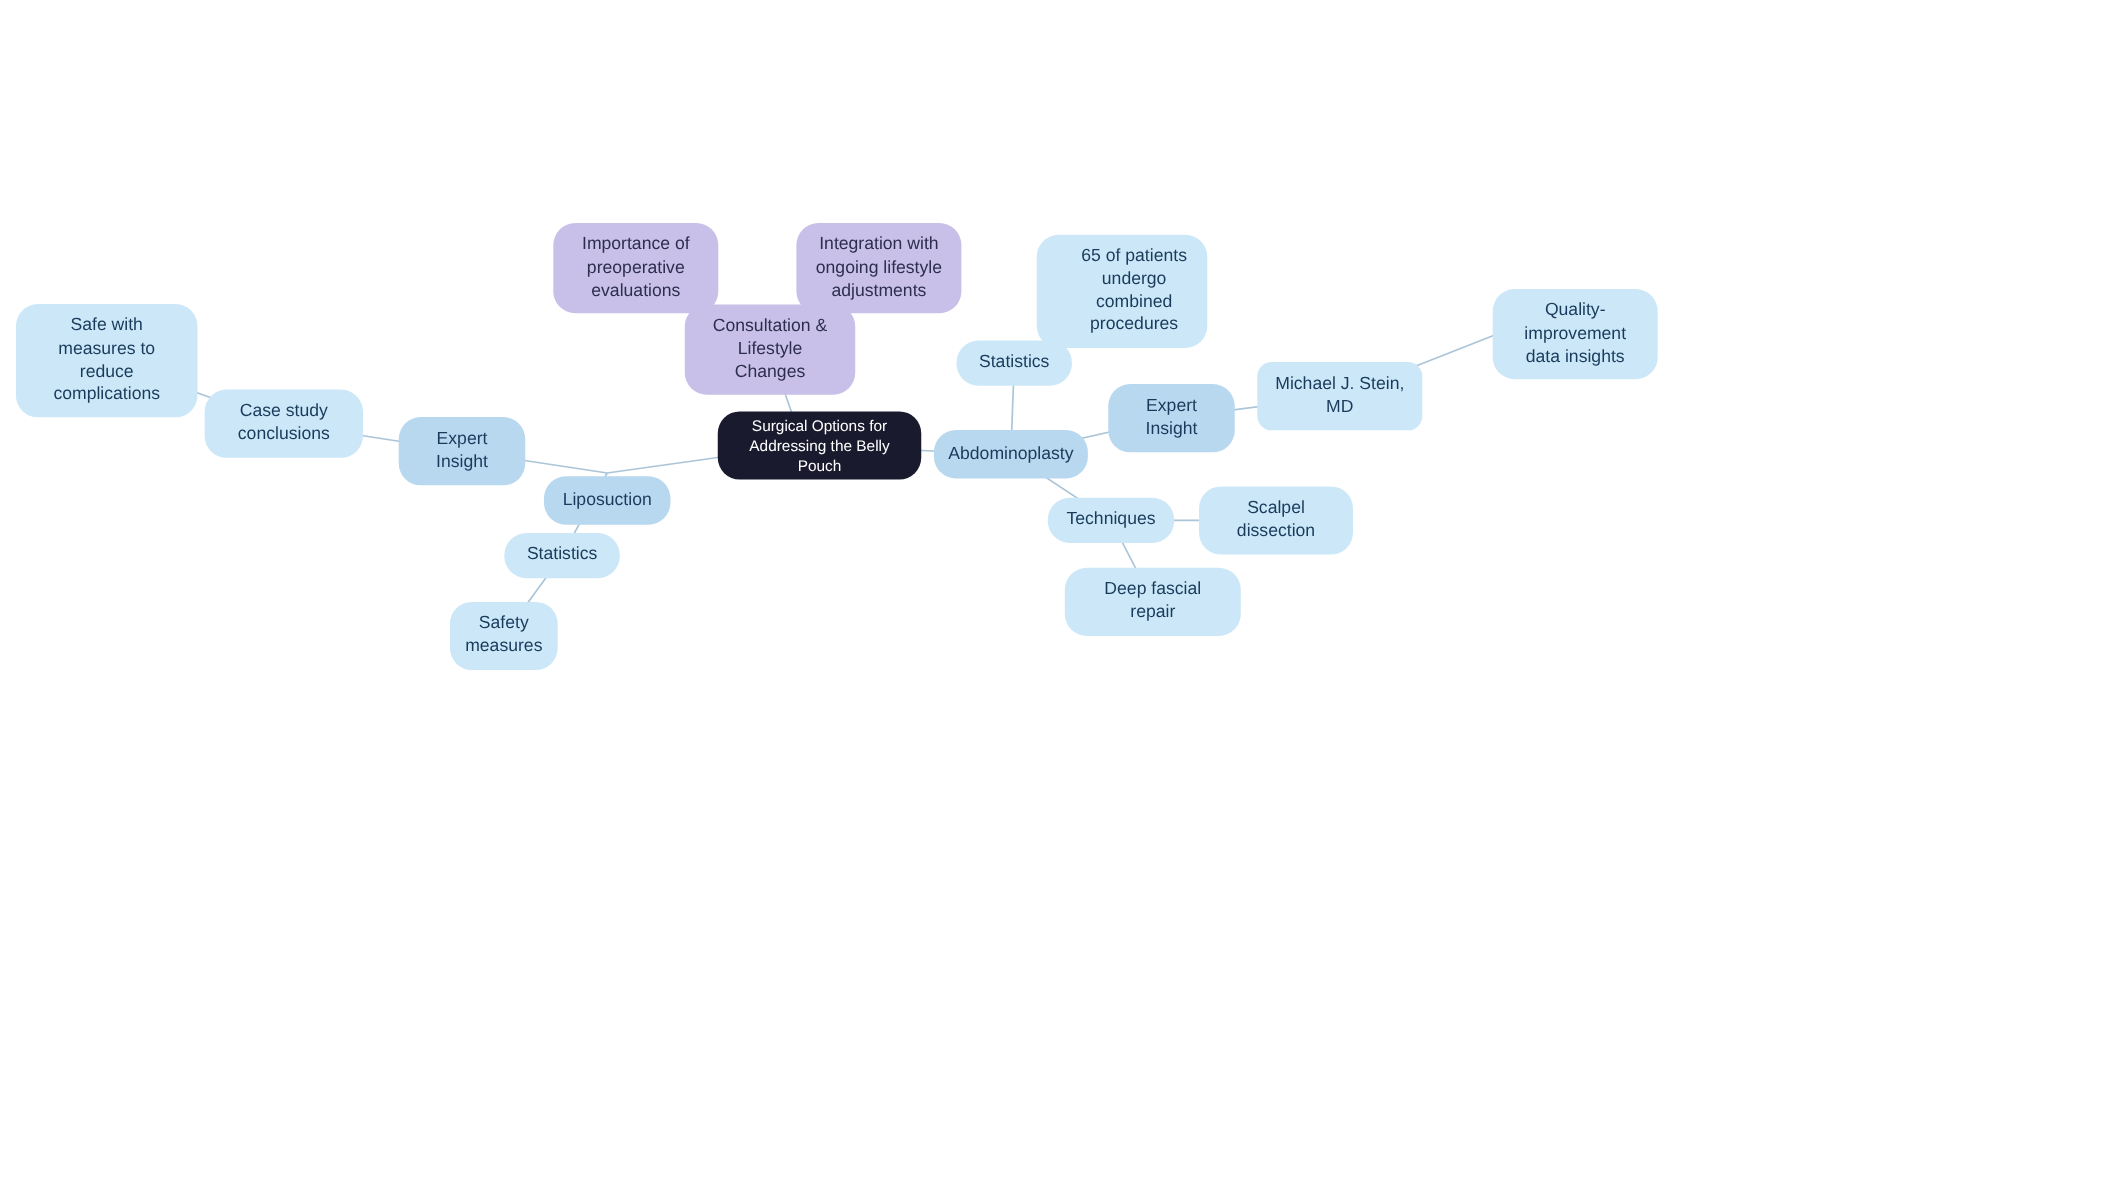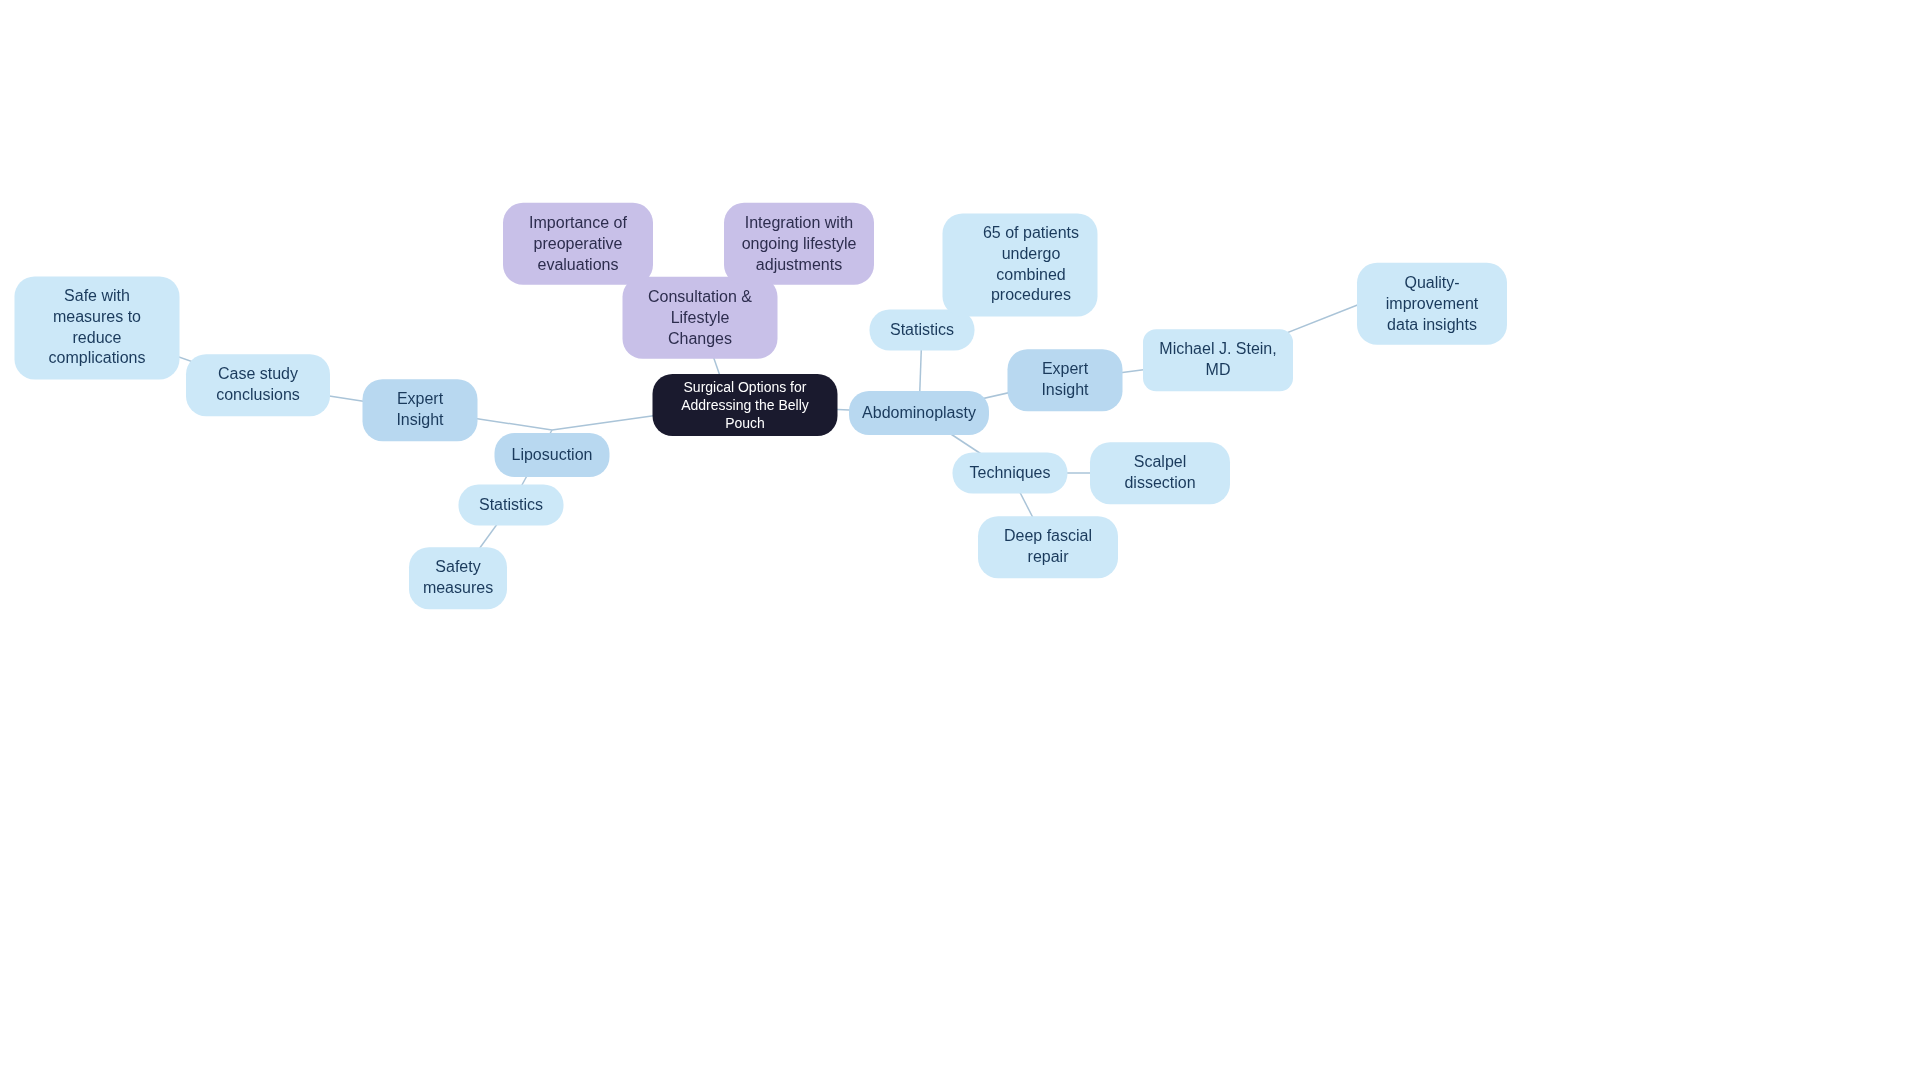--- a/index.html
+++ b/index.html
@@ -96,14 +96,14 @@
     <div class="node node-light-blue" style="left: 258px; top: 385px; width: 144px; min-height: 44px;">Case study conclusions</div>
     <div class="node node-light-blue" style="left: 97px; top: 328px; width: 165px; min-height: 52px;">Safe with measures to reduce complications</div>
     <div class="node node-blue" style="left: 919px; top: 413px; width: 140px; min-height: 44px;">Abdominoplasty</div>
     <div class="node node-light-blue" style="left: 922px; top: 330px; width: 105px; min-height: 40px;">Statistics</div>
     <div class="node node-light-blue" style="left: 1020px; top: 265px; width: 155px; min-height: 52px; padding-left: 38px;">65 of patients undergo combined procedures</div>
     <div class="node node-blue" style="left: 1065px; top: 380px; width: 115px; min-height: 40px;">Expert Insight</div>
     <div class="node node-light-blue" style="left: 1218px; top: 360px; width: 150px; min-height: 40px; border-radius: 13px;">Michael J. Stein, MD</div>
     <div class="node node-light-blue" style="left: 1432px; top: 304px; width: 150px; min-height: 46px;">Quality-improvement data insights</div>
     <div class="node node-light-blue" style="left: 1010px; top: 473px; width: 115px; min-height: 40px;">Techniques</div>
     <div class="node node-light-blue" style="left: 1160px; top: 473px; width: 140px; min-height: 40px;">Scalpel dissection</div>
-    <div class="node node-light-blue" style="left: 1048px; top: 547px; width: 140px; min-height: 40px;">Deep fascial repair</div>
+    <div class="node node-light-blue" style="left: 1048px; top: 547px; width: 160px; min-height: 40px;">Deep fascial repair</div>
   </div>
 
 </body></html>

